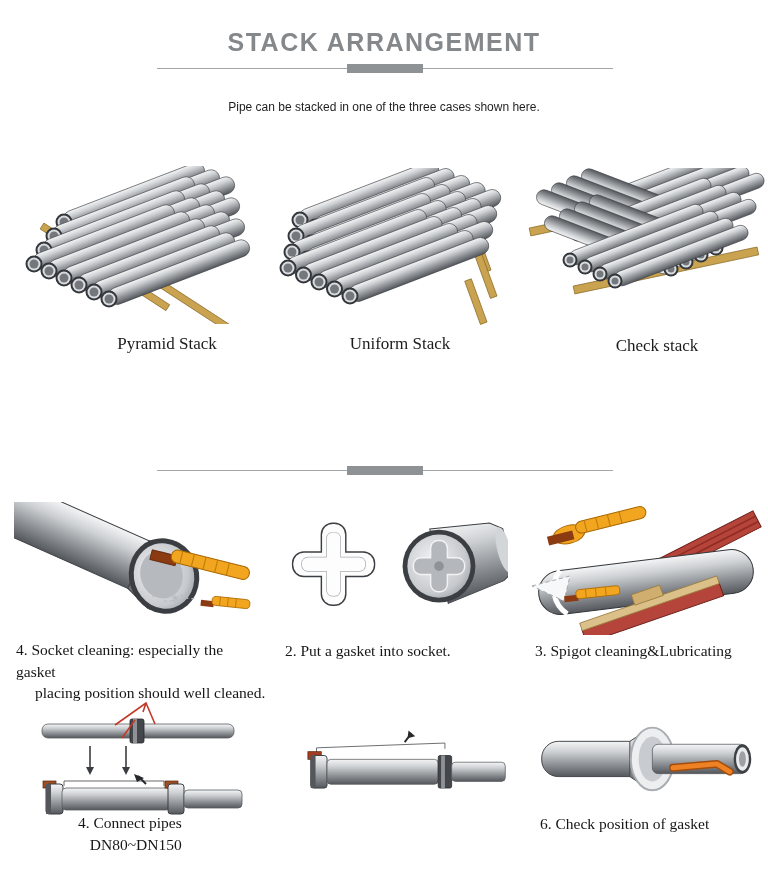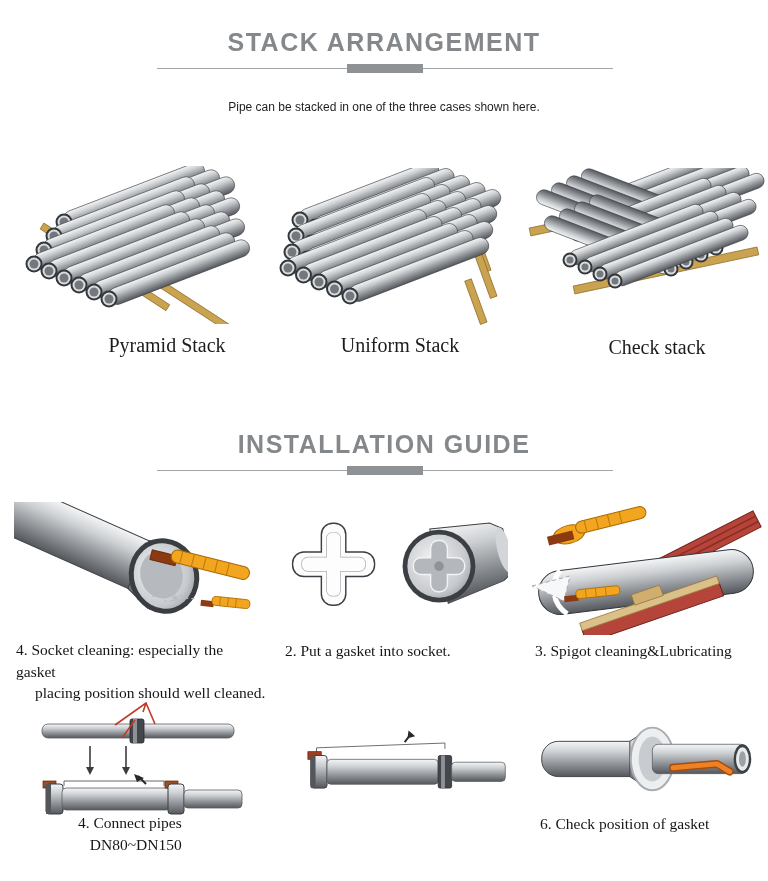--- a/index.html
+++ b/index.html
@@ -4,21 +4,21 @@
 <style>
   html,body{margin:0;padding:0;background:#fff;}
   .canvas{position:relative;width:768px;height:881px;background:#ffffff;overflow:hidden;
           font-family:"Liberation Sans",sans-serif;}
   .sec-title{position:absolute;left:0;width:768px;text-align:center;font-size:25px;
              font-weight:600;letter-spacing:1.5px;color:#85888b;}
   .divider{position:absolute;left:157px;width:456px;height:9px;}
   .divider .line{position:absolute;top:4px;left:0;right:0;height:1px;background:#a3a6a9;}
   .divider .bar{position:absolute;top:0;left:50%;margin-left:-38px;width:76px;height:9px;background:#8f9295;}
   .intro{position:absolute;left:0;width:768px;text-align:center;font-size:12px;color:#1f1f1f;}
-  .fig-caption{position:absolute;font-family:"Liberation Serif",serif;font-size:20px;color:#1b1b1b;text-align:center;}
+  .fig-caption{position:absolute;font-family:"Liberation Serif",serif;font-size:17px;color:#1b1b1b;text-align:center;}
   .step-caption{position:absolute;font-family:"Liberation Serif",serif;font-size:15.5px;color:#161616;line-height:1.4;}
   .step-caption span{display:block;}
   .step-caption .ind1{padding-left:19px;}
   .step-caption .ind2{padding-left:10px;text-align:right;}
   .center{text-align:left;}
   .art{position:absolute;}
 </style>
 </head>
 <body>
 
@@ -290,21 +290,20 @@
       <rect x="0" y="-7.5" width="142" height="15" rx="7.5" fill="url(#gPipe)" stroke="#3b3e42" stroke-width="0.6" transform="translate(93 113) rotate(-21)"></rect>
       <circle cx="93" cy="113" r="7.5" fill="#33363a"></circle>
       <circle cx="93" cy="113" r="5.5" fill="#dadde0"></circle>
       <circle cx="93" cy="113" r="3.5" fill="#74777c"></circle>
     </svg>
 
   <div class="fig-caption" style="left:57px;top:334px;width:220px">Pyramid Stack</div>
   <div class="fig-caption" style="left:290px;top:334px;width:220px">Uniform Stack</div>
   <div class="fig-caption" style="left:547px;top:336px;width:220px">Check stack</div>
 
-  <div class="sec-title" style="top:430px">INSTALLATION GUIDE</div>
   <div class="divider" style="top:466px">
     <div class="line"></div>
     <div class="bar"></div>
   </div>
 
   <svg class="art" style="left:14px;top:502px" width="240" height="135" viewBox="0 0 240 135">
     <g transform="translate(150,74)">
       <g transform="rotate(24)">
         <rect x="-175" y="-26" width="150" height="52" fill="url(#gPipe)" stroke="#3a3d41" stroke-width="1"></rect>
         <polygon points="-28,-26 -2,-36 -2,36 -28,26" fill="url(#gPipe)" stroke="#3a3d41" stroke-width="1"></polygon>

